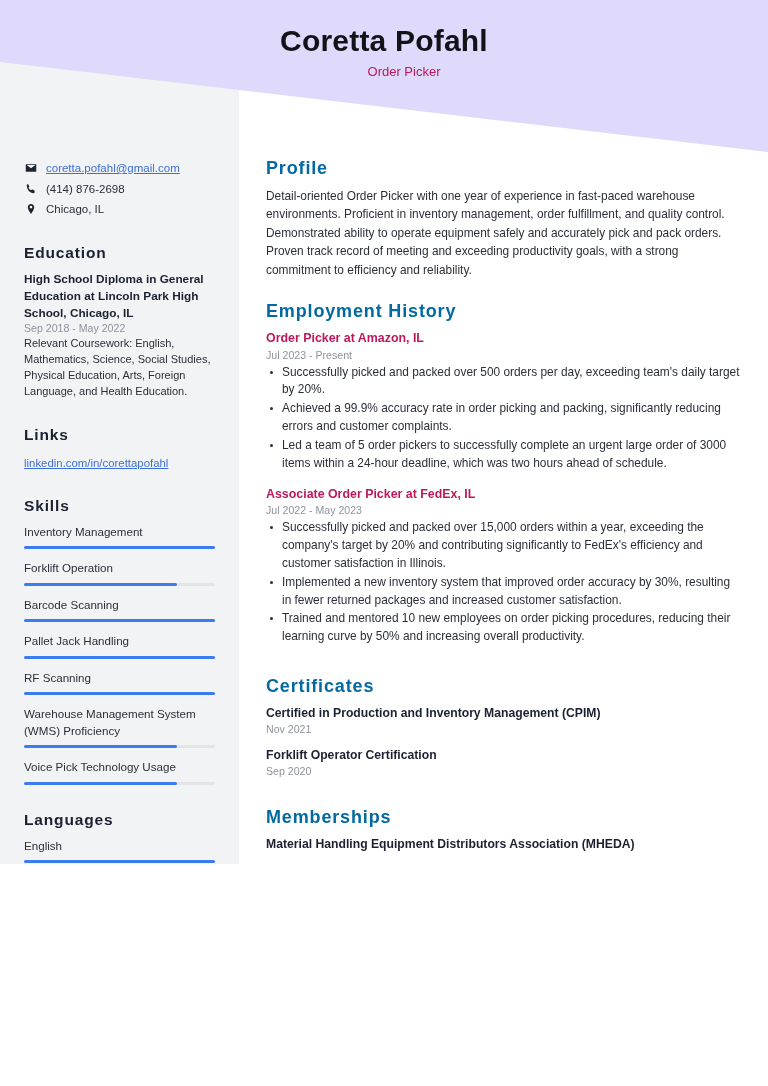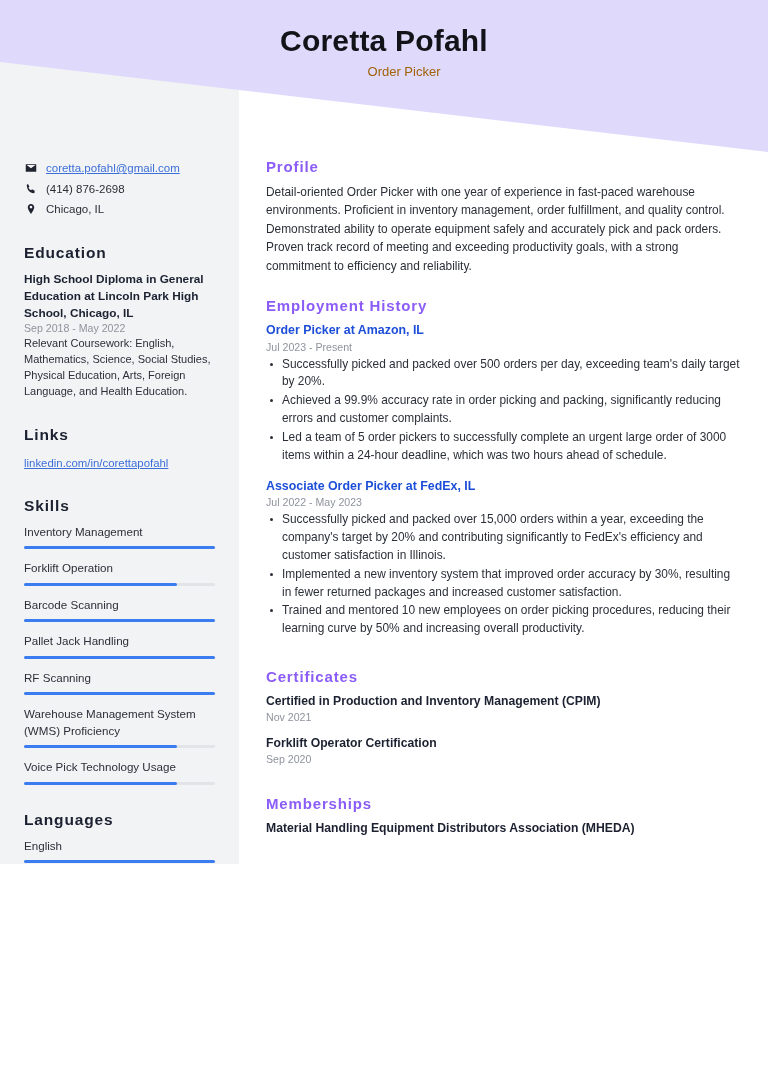--- a/index.html
+++ b/index.html
@@ -54,21 +54,21 @@
     font-weight: 700;
     color: #111318;
     letter-spacing: 0.2px;
     line-height: 1.15;
   }
 
   .job-title {
     margin-top: 5px;
     font-size: 13px;
     font-weight: 400;
-    color: #a16207;
+    color: #be185d;
     padding-left: 40px;
   }
 
   
   .columns {
     position: absolute;
     left: 0; top: 0;
     width: 768px;
     height: 1086px;
     display: flex;
@@ -123,23 +123,23 @@
   
   .side-heading {
     font-size: 15.5px;
     font-weight: 700;
     color: #1b2130;
     letter-spacing: 0.85px;
     margin-bottom: 9px;
   }
 
   .main-heading {
-    font-size: 15px;
-    font-weight: 700;
-    color: #8b5cf6;
+    font-size: 18px;
+    font-weight: 700;
+    color: #0369a1;
     letter-spacing: 0.85px;
     margin-bottom: 8px;
   }
 
   .side-section { margin-bottom: 26px; }
 
   
   .edu-title {
     font-size: 11.8px;
     font-weight: 700;
@@ -205,21 +205,21 @@
     font-size: 11.9px;
     color: #2b2f38;
     line-height: 1.55;
   }
 
   .job { margin-bottom: 13px; }
 
   .job-heading {
     font-size: 12.4px;
     font-weight: 700;
-    color: #1d4ed8;
+    color: #be185d;
     line-height: 1.4;
   }
 
   .job-date {
     font-size: 10.6px;
     color: #8e939c;
     margin-top: 1px;
     margin-bottom: 3px;
   }
 

